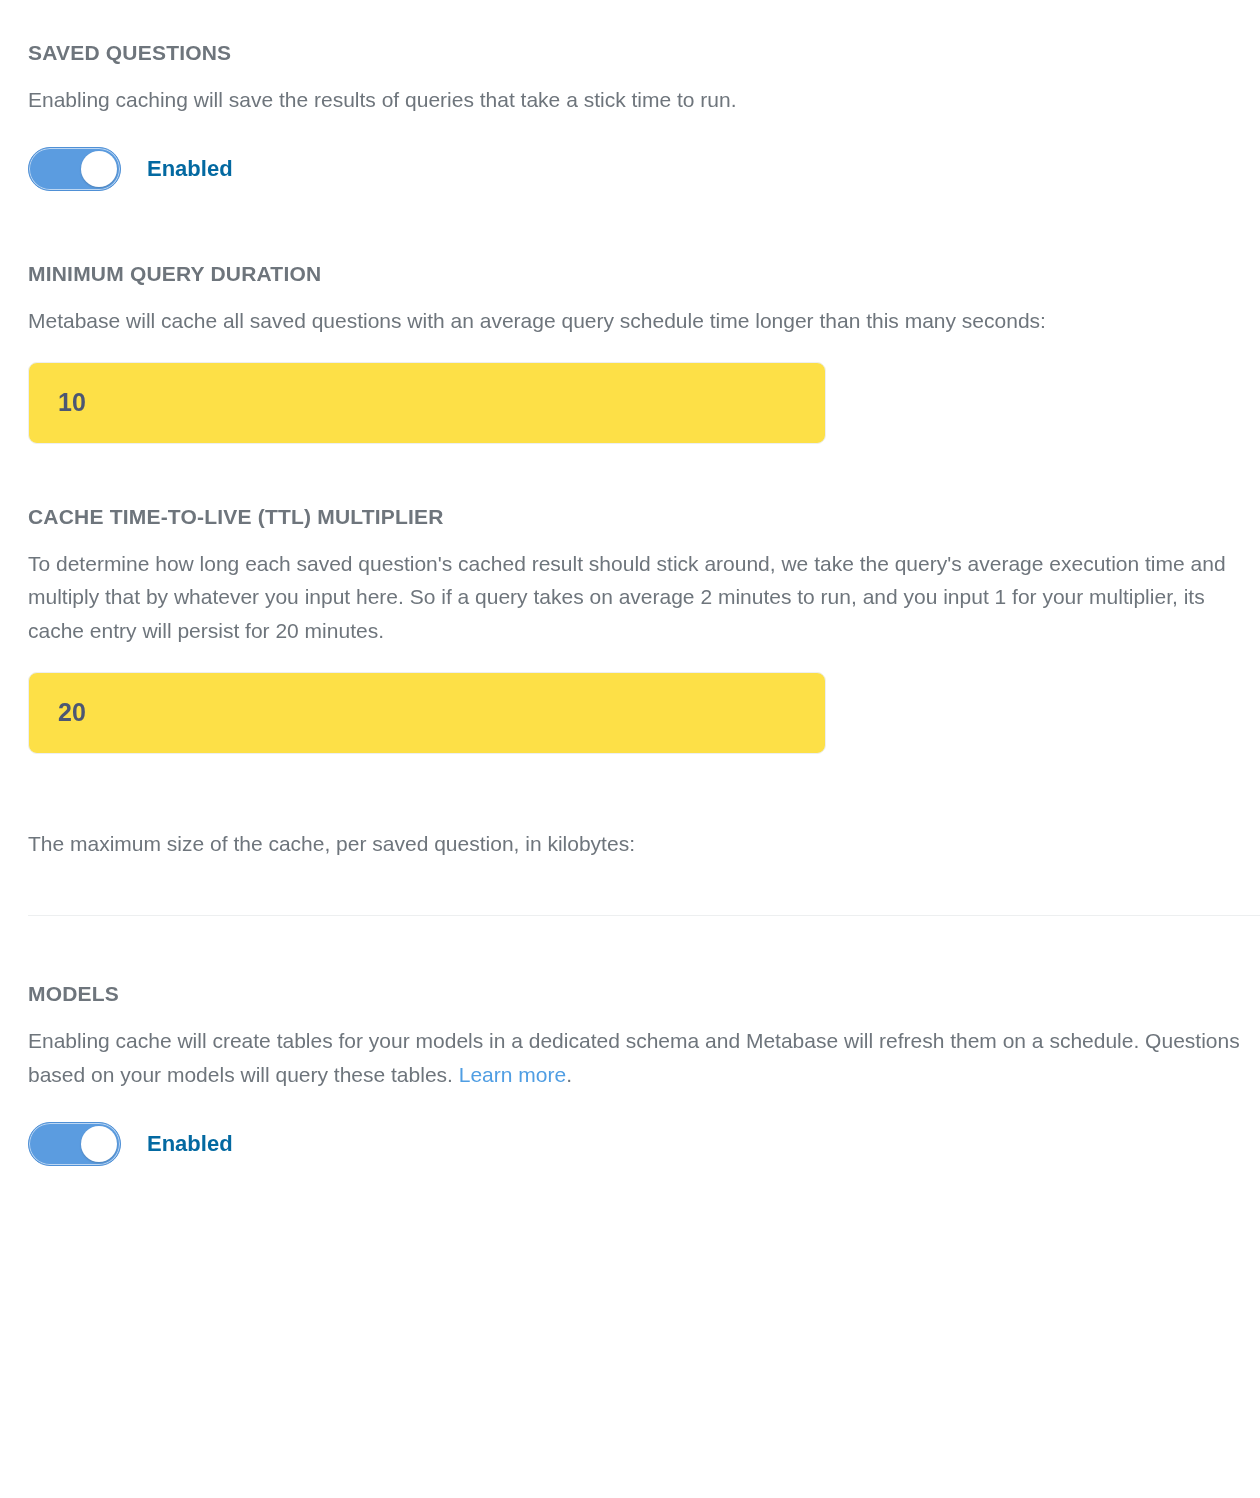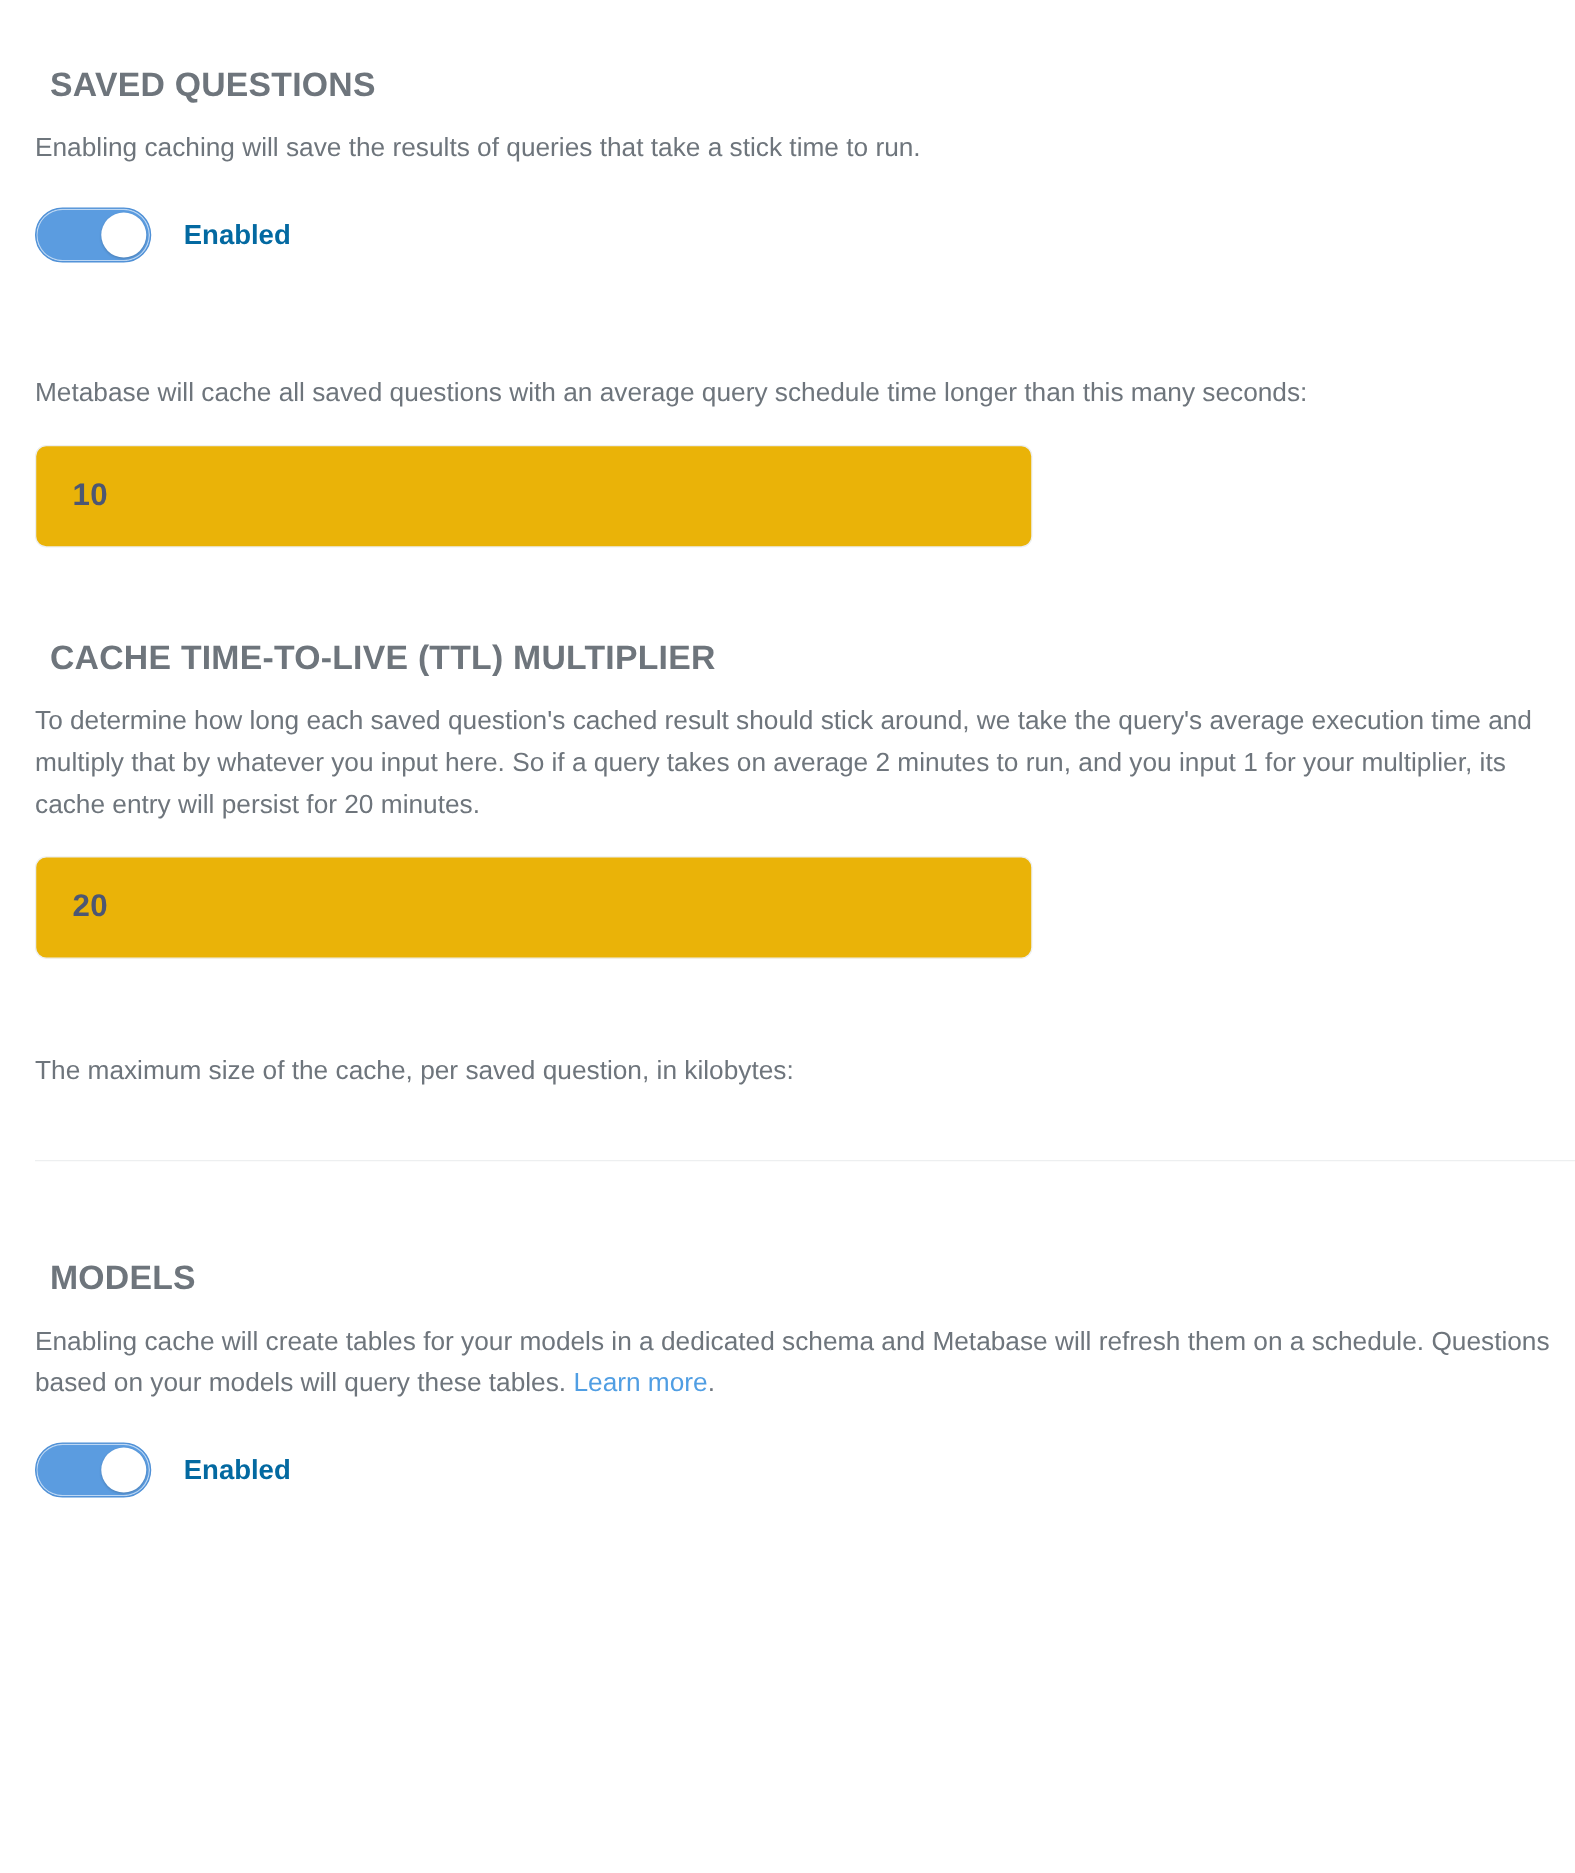--- a/index.html
+++ b/index.html
@@ -25,26 +25,26 @@
   }
 
   .content {
     padding-left: 28px;
     padding-top: 40px;
     box-sizing: border-box;
   }
 
   
   .section-title {
-    font-size: 27px;
+    font-size: 21px;
     font-weight: 700;
     letter-spacing: 0.2px;
     color: #6E757C;
     text-transform: uppercase;
-    margin: 12px;
+    margin: 0;
     line-height: 1.2;
   }
 
   
   .section-desc {
     font-size: 21px;
     font-weight: 400;
     color: #6E757C;
     line-height: 1.6;
     margin: 18px 0 0 0;
@@ -95,21 +95,21 @@
     line-height: 1;
   }
 
   
   .field {
     margin-top: 24px;
     width: 798px;
     height: 82px;
     border: 1px solid #EDEFF0;
     border-radius: 9px;
-    background: #eab308;
+    background: #fde047;
     box-sizing: border-box;
     display: flex;
     align-items: center;
     padding: 0 29px;
   }
   .field input {
     border: none;
     outline: none;
     background: transparent;
     font-family: "Liberation Sans", sans-serif;
@@ -152,20 +152,21 @@
         <div class="toggle" role="switch" aria-checked="true">
           <span class="knob"></span>
         </div>
         <span class="toggle-label">Enabled</span>
       </div>
     </div>
 
     <div class="gap-sq"></div>
 
     <div class="section">
+      <h3 class="section-title">MINIMUM QUERY DURATION</h3>
       <p class="section-desc">Metabase will cache all saved questions with an average query schedule time longer than this many seconds:</p>
       <div class="field">
         <input type="text" value="10" placeholder="" style="">
       </div>
     </div>
 
     <div class="gap-minq"></div>
 
     <div class="section">
       <h3 class="section-title">CACHE TIME-TO-LIVE (TTL) MULTIPLIER</h3>

